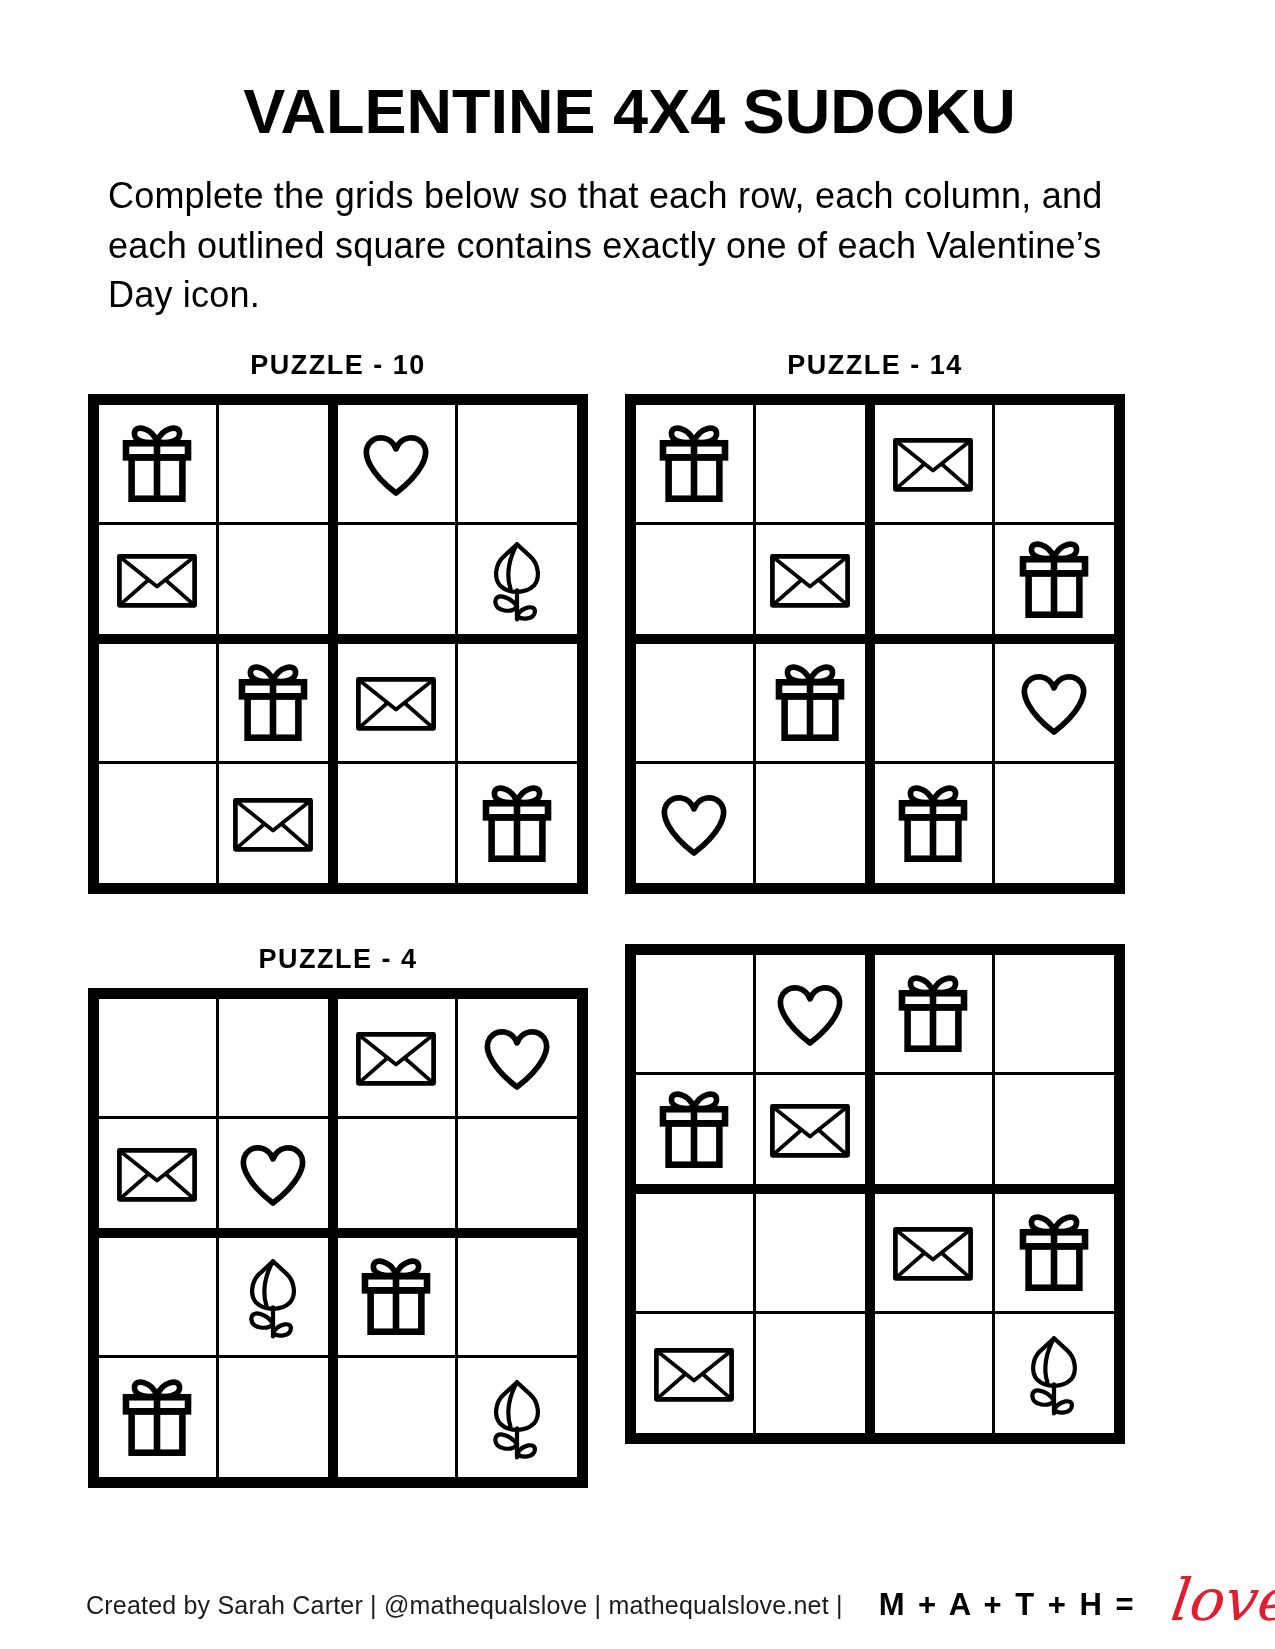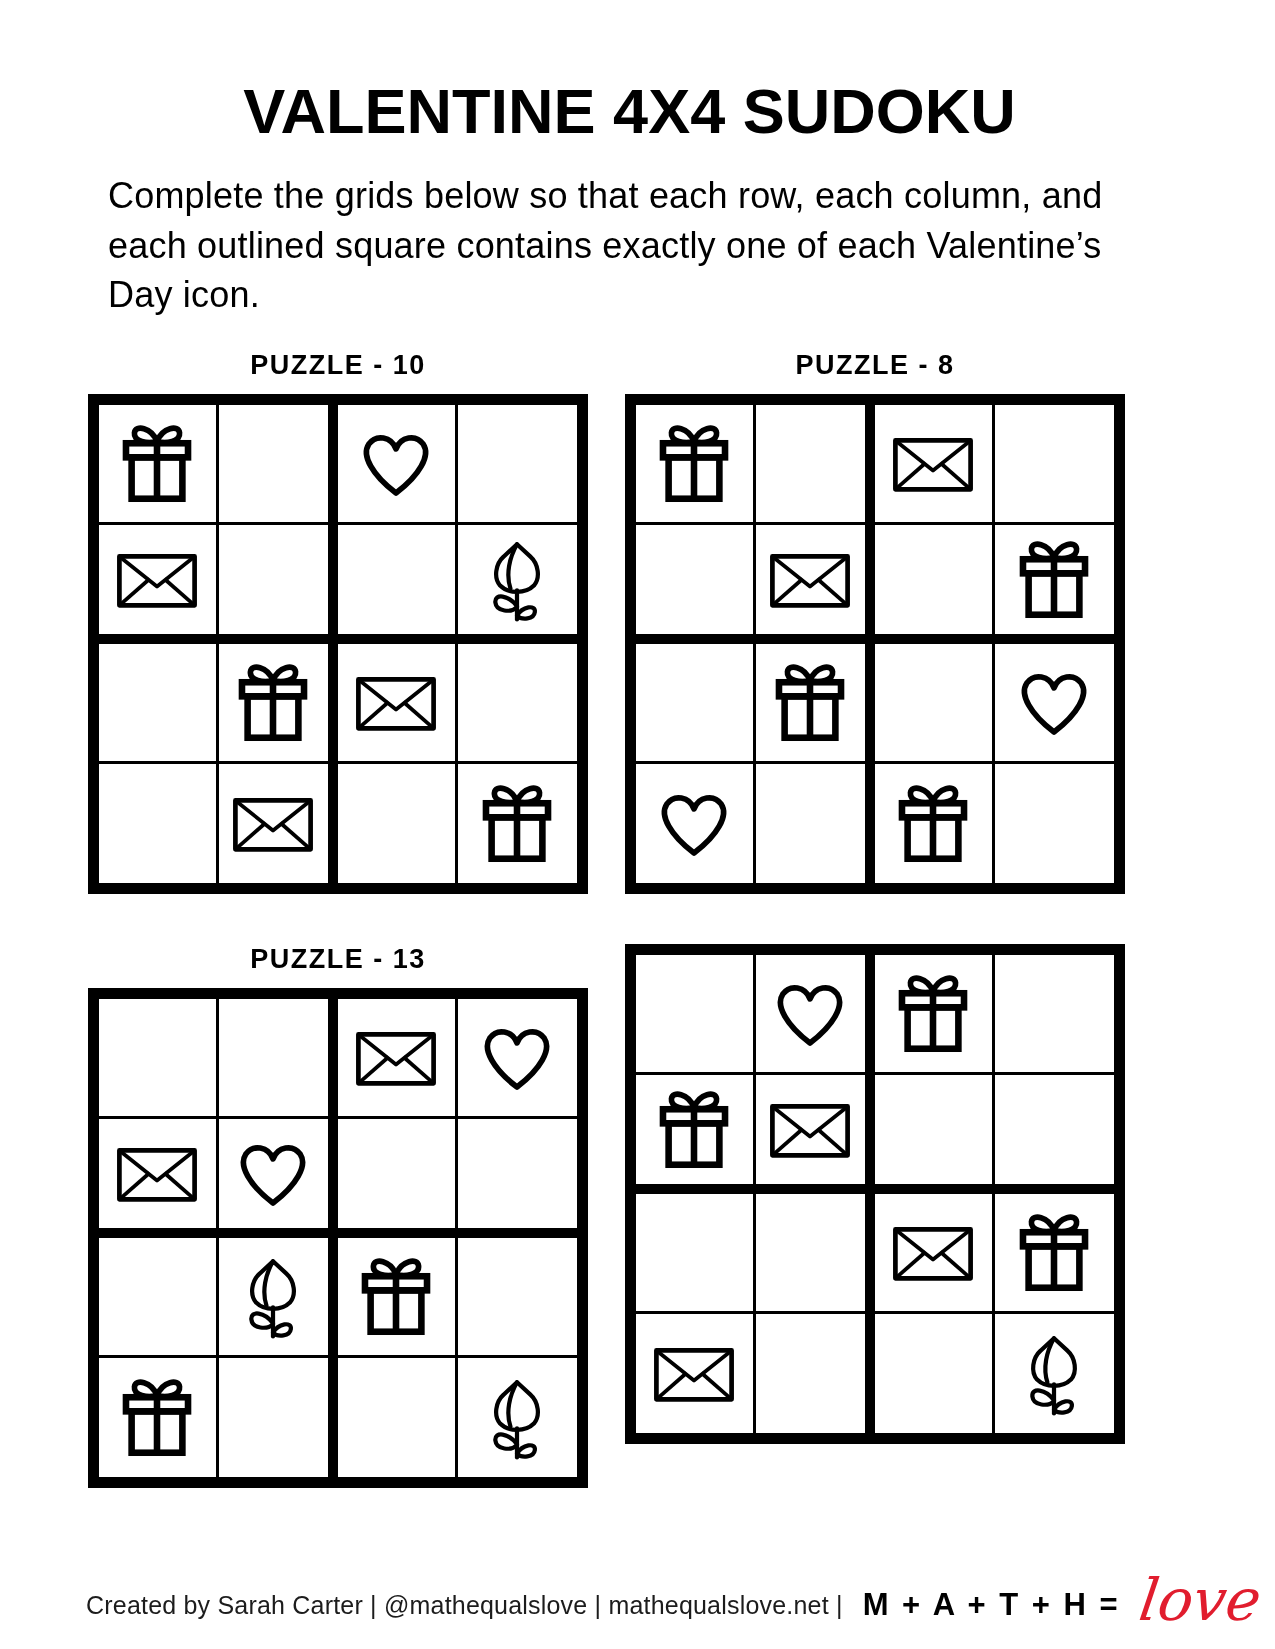--- a/index.html
+++ b/index.html
@@ -66,21 +66,21 @@
   .cell:nth-child(n+13) { border-bottom: none; }
   .cell svg.icon {
     width: 94px;
     height: 94px;
     display: block;
   }
   .footer {
     display: flex;
     align-items: center;
     margin: 84px 0 0 86px;
-    gap: 14px;
+    gap: 30px;
   }
   .credit {
     font-size: 25px;
     color: #1c1c1c;
     letter-spacing: 0.2px;
     white-space: nowrap;
   }
   .equation {
     font-size: 31px;
     font-weight: bold;
@@ -190,21 +190,21 @@
           </div>
           <div class="cell"></div>
           <div class="cell">
             <svg class="icon" viewBox="0 0 100 100">
               <use href="#sym-gift"></use>
             </svg>
           </div>
         </div>
       </section>
       <section class="puzzle">
-        <h2 class="puzzle-title">PUZZLE - 8</h2>
+        <h2 class="puzzle-title">PUZZLE - 14</h2>
         <div class="grid">
           <div class="cell">
             <svg class="icon" viewBox="0 0 100 100">
               <use href="#sym-gift"></use>
             </svg>
           </div>
           <div class="cell"></div>
           <div class="cell">
             <svg class="icon" viewBox="0 0 100 100">
               <use href="#sym-envelope"></use>
@@ -243,21 +243,21 @@
           <div class="cell"></div>
           <div class="cell">
             <svg class="icon" viewBox="0 0 100 100">
               <use href="#sym-gift"></use>
             </svg>
           </div>
           <div class="cell"></div>
         </div>
       </section>
       <section class="puzzle">
-        <h2 class="puzzle-title">PUZZLE - 13</h2>
+        <h2 class="puzzle-title">PUZZLE - 4</h2>
         <div class="grid">
           <div class="cell"></div>
           <div class="cell"></div>
           <div class="cell">
             <svg class="icon" viewBox="0 0 100 100">
               <use href="#sym-envelope"></use>
             </svg>
           </div>
           <div class="cell">
             <svg class="icon" viewBox="0 0 100 100">

